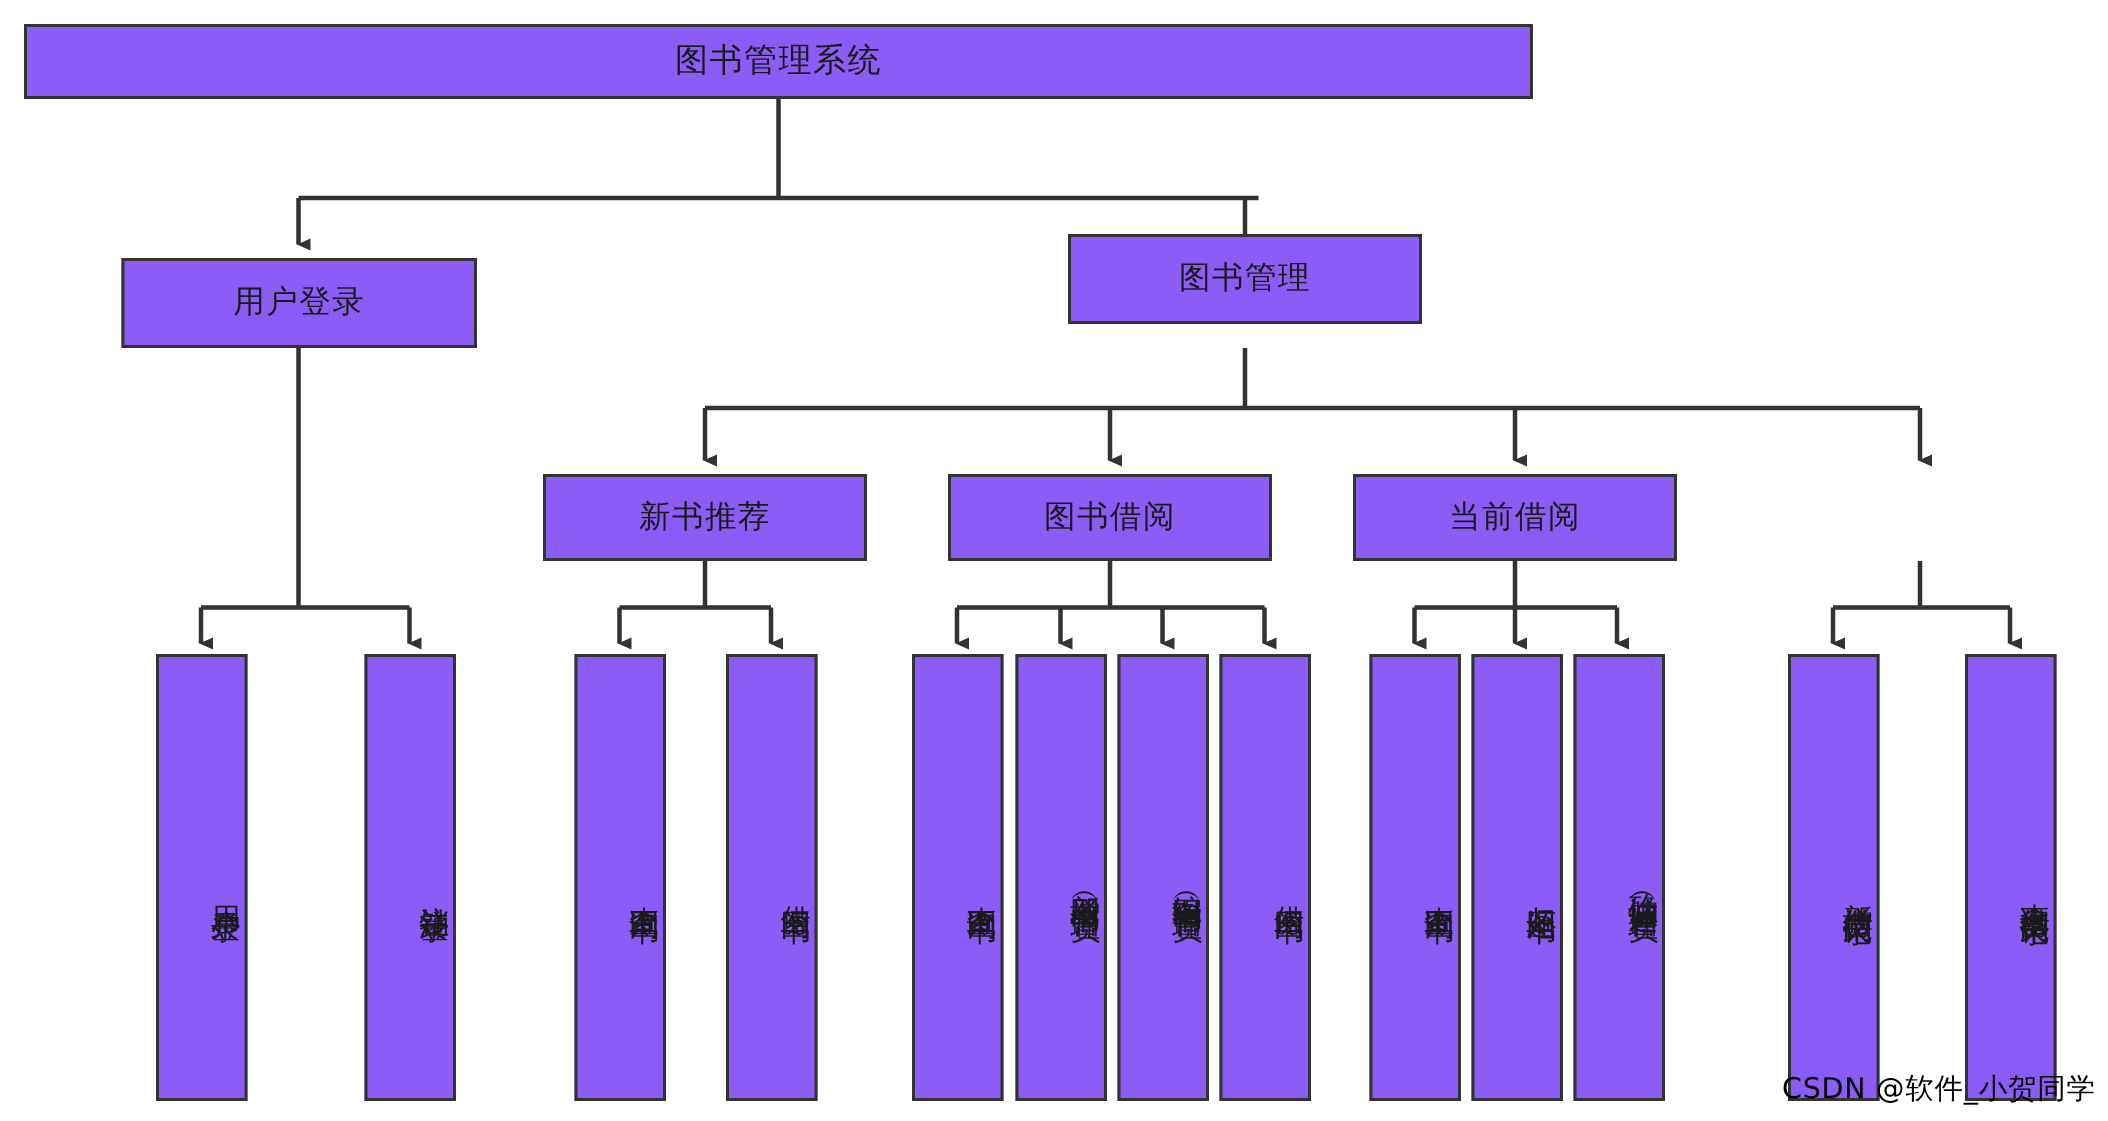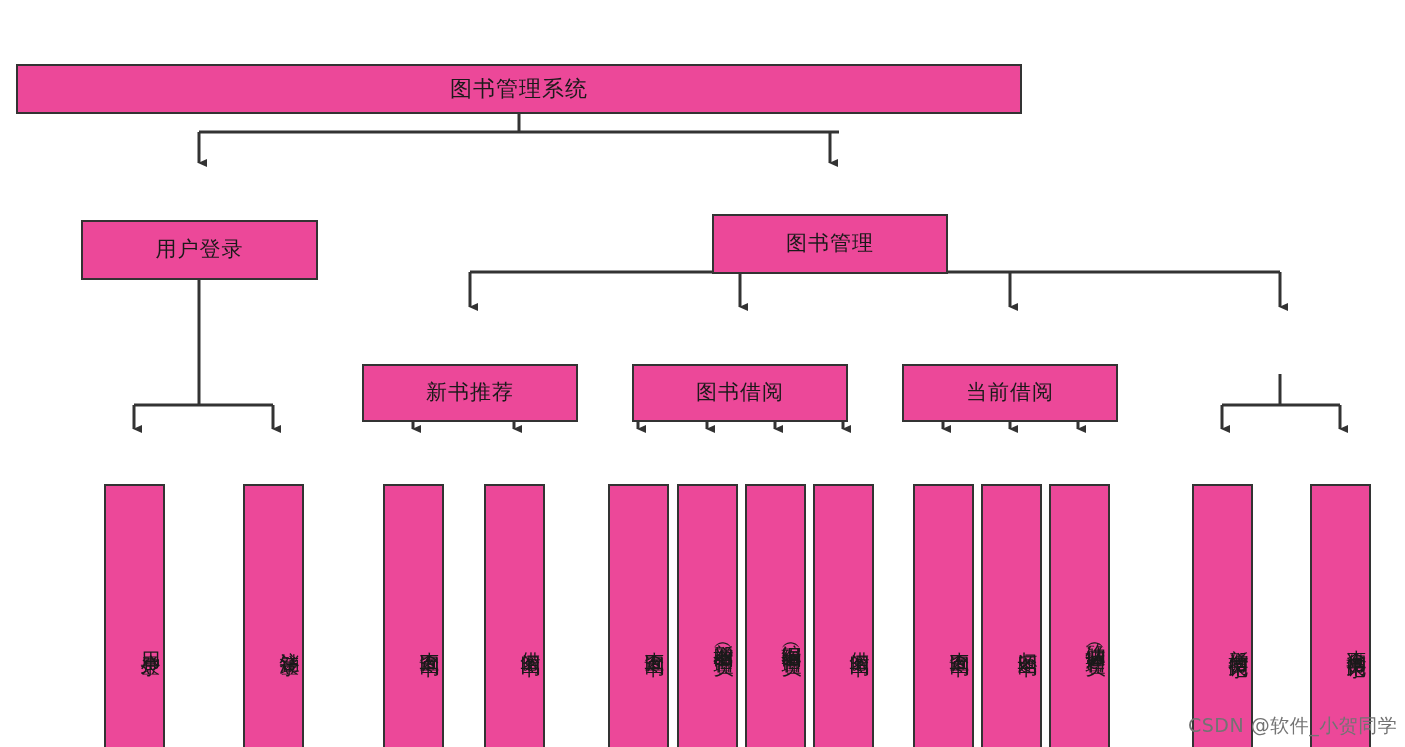--- a/index.html
+++ b/index.html
@@ -20,27 +20,26 @@
     position: absolute;
     left: 0;
     top: 0;
     width: 1405px;
     height: 747px;
   }
   .node {
     position: absolute;
     box-sizing: border-box;
     border: 2px solid #333333;
-    background: #ec4899;
+    background: #8b5cf6;
     display: flex;
     align-items: center;
     justify-content: center;
     color: #1a1a1a;
     z-index: 2;
-    margin-top: 48px;
   }
   .node-h {
     font-size: 21px;
     line-height: 1.2;
     letter-spacing: 1px;
     writing-mode: horizontal-tb;
   }
   .node-v {
     font-size: 20px;
     line-height: 1.28;
@@ -55,21 +54,21 @@
     padding-top: 8px;
   }
   #root-node {
     font-size: 22px;
   }
   #watermark {
     position: absolute;
     left: 1188px;
     top: 713px;
     font-size: 19px;
-    color: #737373;
+    color: #000000;
     white-space: nowrap;
     z-index: 5;
     letter-spacing: 0.5px;
   }
 </style>
 </head>
 <body>
 
 <div id="diagram-root">
 
@@ -132,21 +131,21 @@
       <path d="M1222,405 L1340,405"></path>
       <path d="M1222,405 L1222,429" marker-end="url(#arrowhead)"></path>
       <path d="M1340,405 L1340,429" marker-end="url(#arrowhead)"></path>
     </g>
   </svg>
 
   <div class="node node-h" id="root-node" style="left:16px; top:16px; width:1006px; height:50px;">图书管理系统</div>
 
   <div class="node node-h" style="left:81px; top:172px; width:237px; height:60px;">用户登录</div>
 
-  <div class="node node-h" style="left:712px; top:166px; width:236px; height:60px;">图书管理</div>
+  <div class="node node-h" style="left:712px; top:156px; width:236px; height:60px;">图书管理</div>
 
   <div class="node node-h" style="left:362px; top:316px; width:216px; height:58px;">新书推荐</div>
 
   <div class="node node-h" style="left:902px; top:316px; width:216px; height:58px;">当前借阅</div>
 
   <div class="node node-h" style="left:632px; top:316px; width:216px; height:58px;">图书借阅</div>
 
 
   <div class="node node-v" style="left:104px; top:436px; width:61px; height:298px;">用户登录</div>
 

